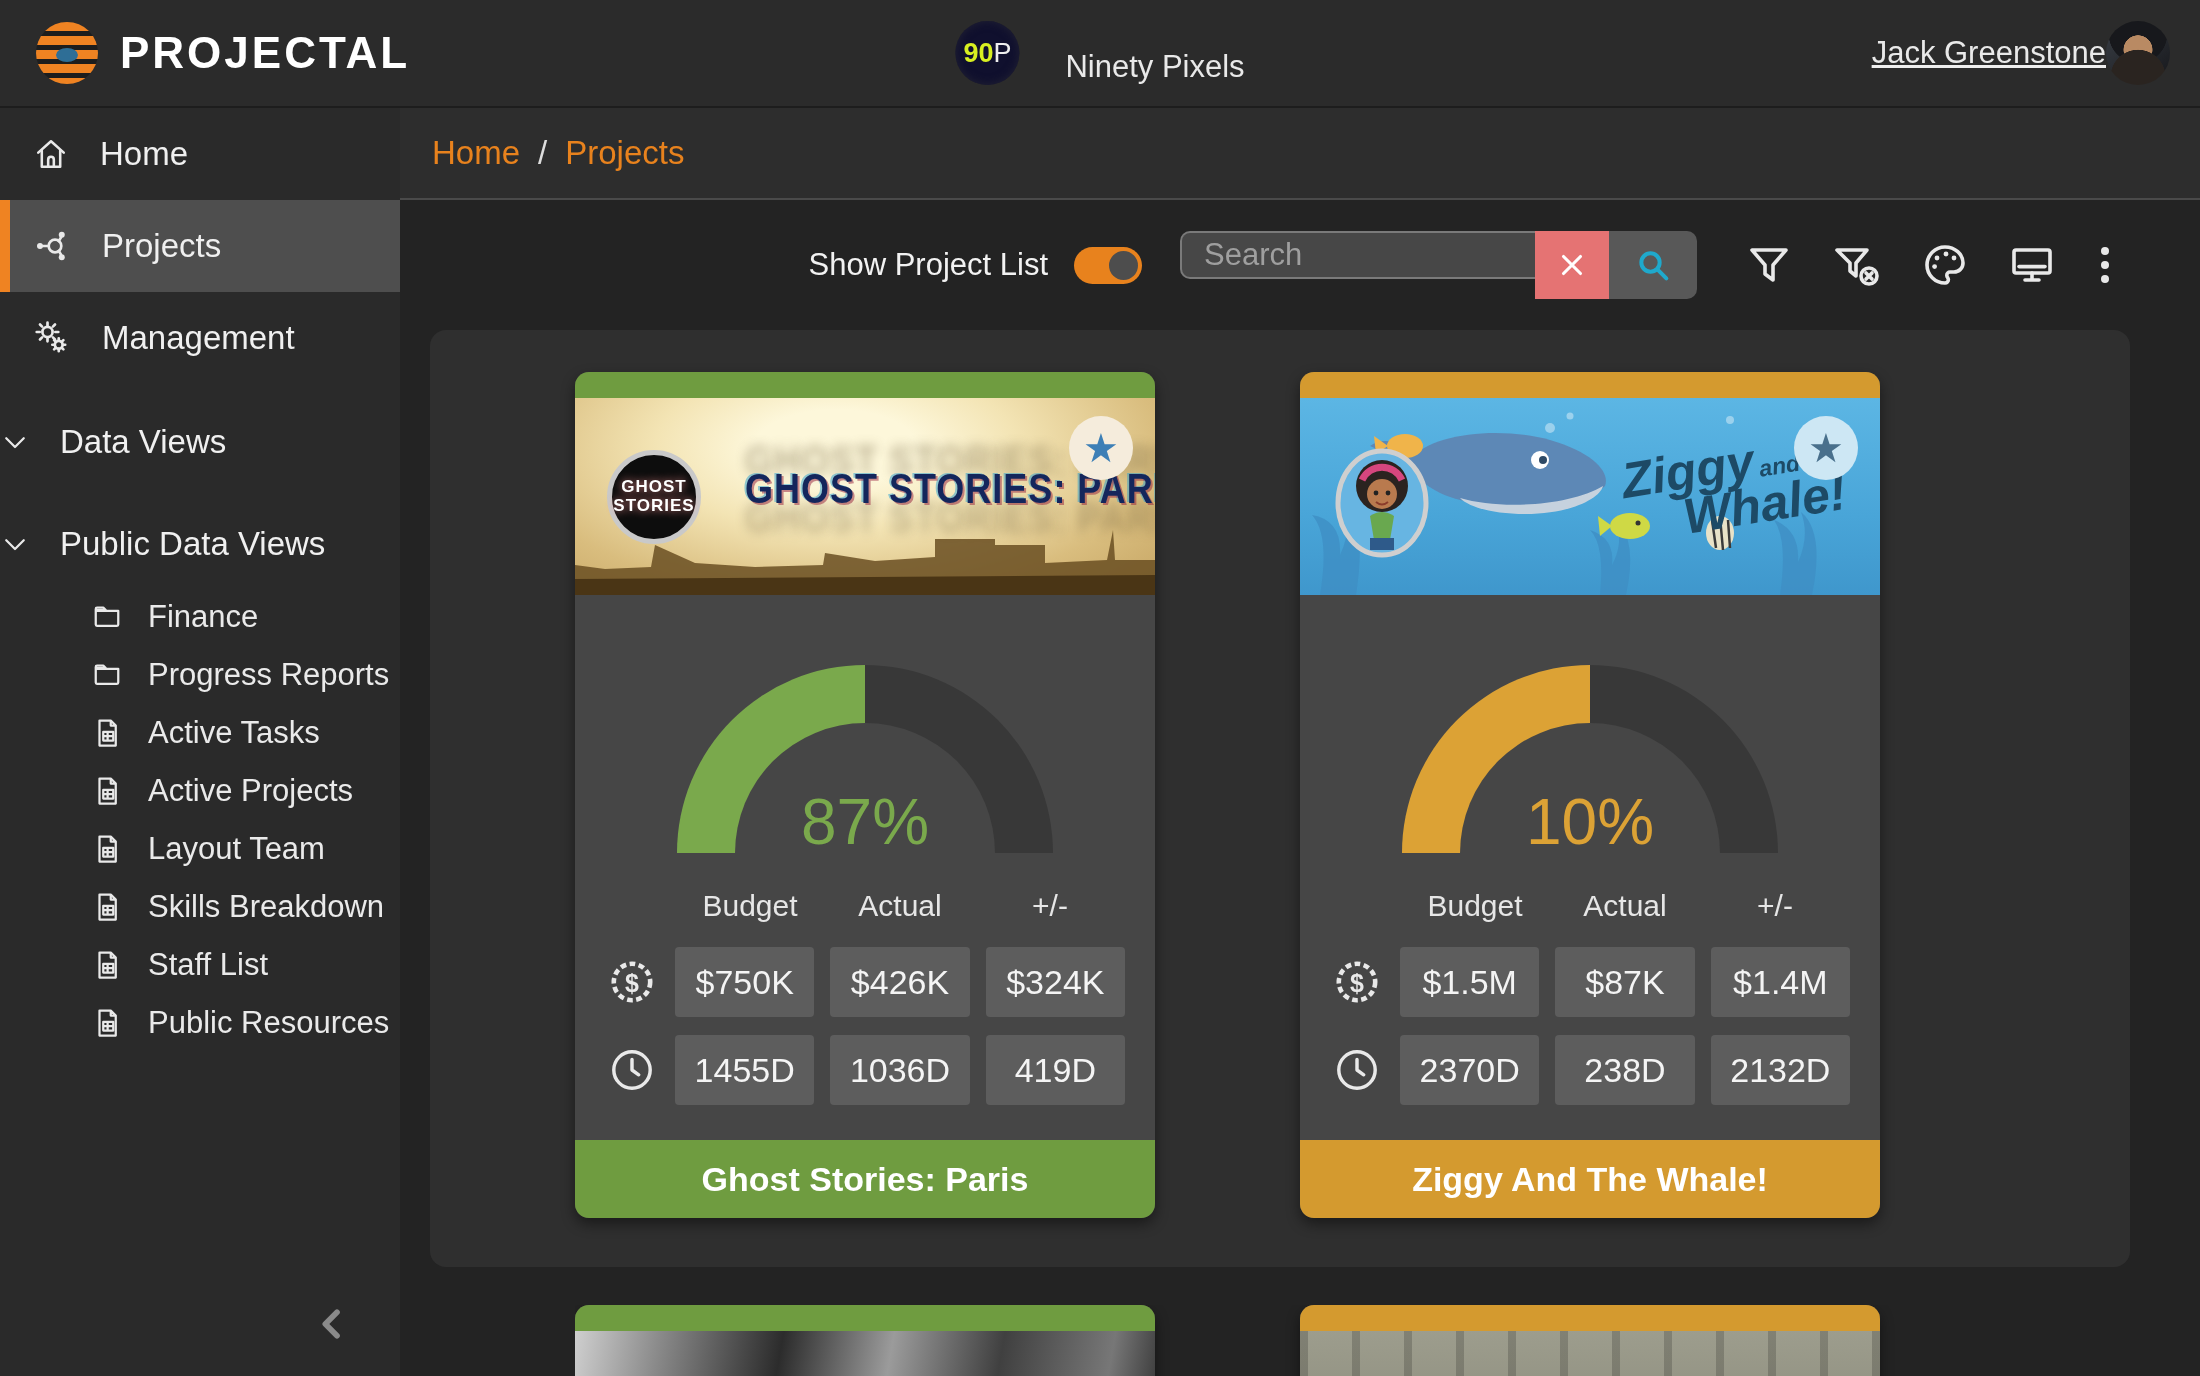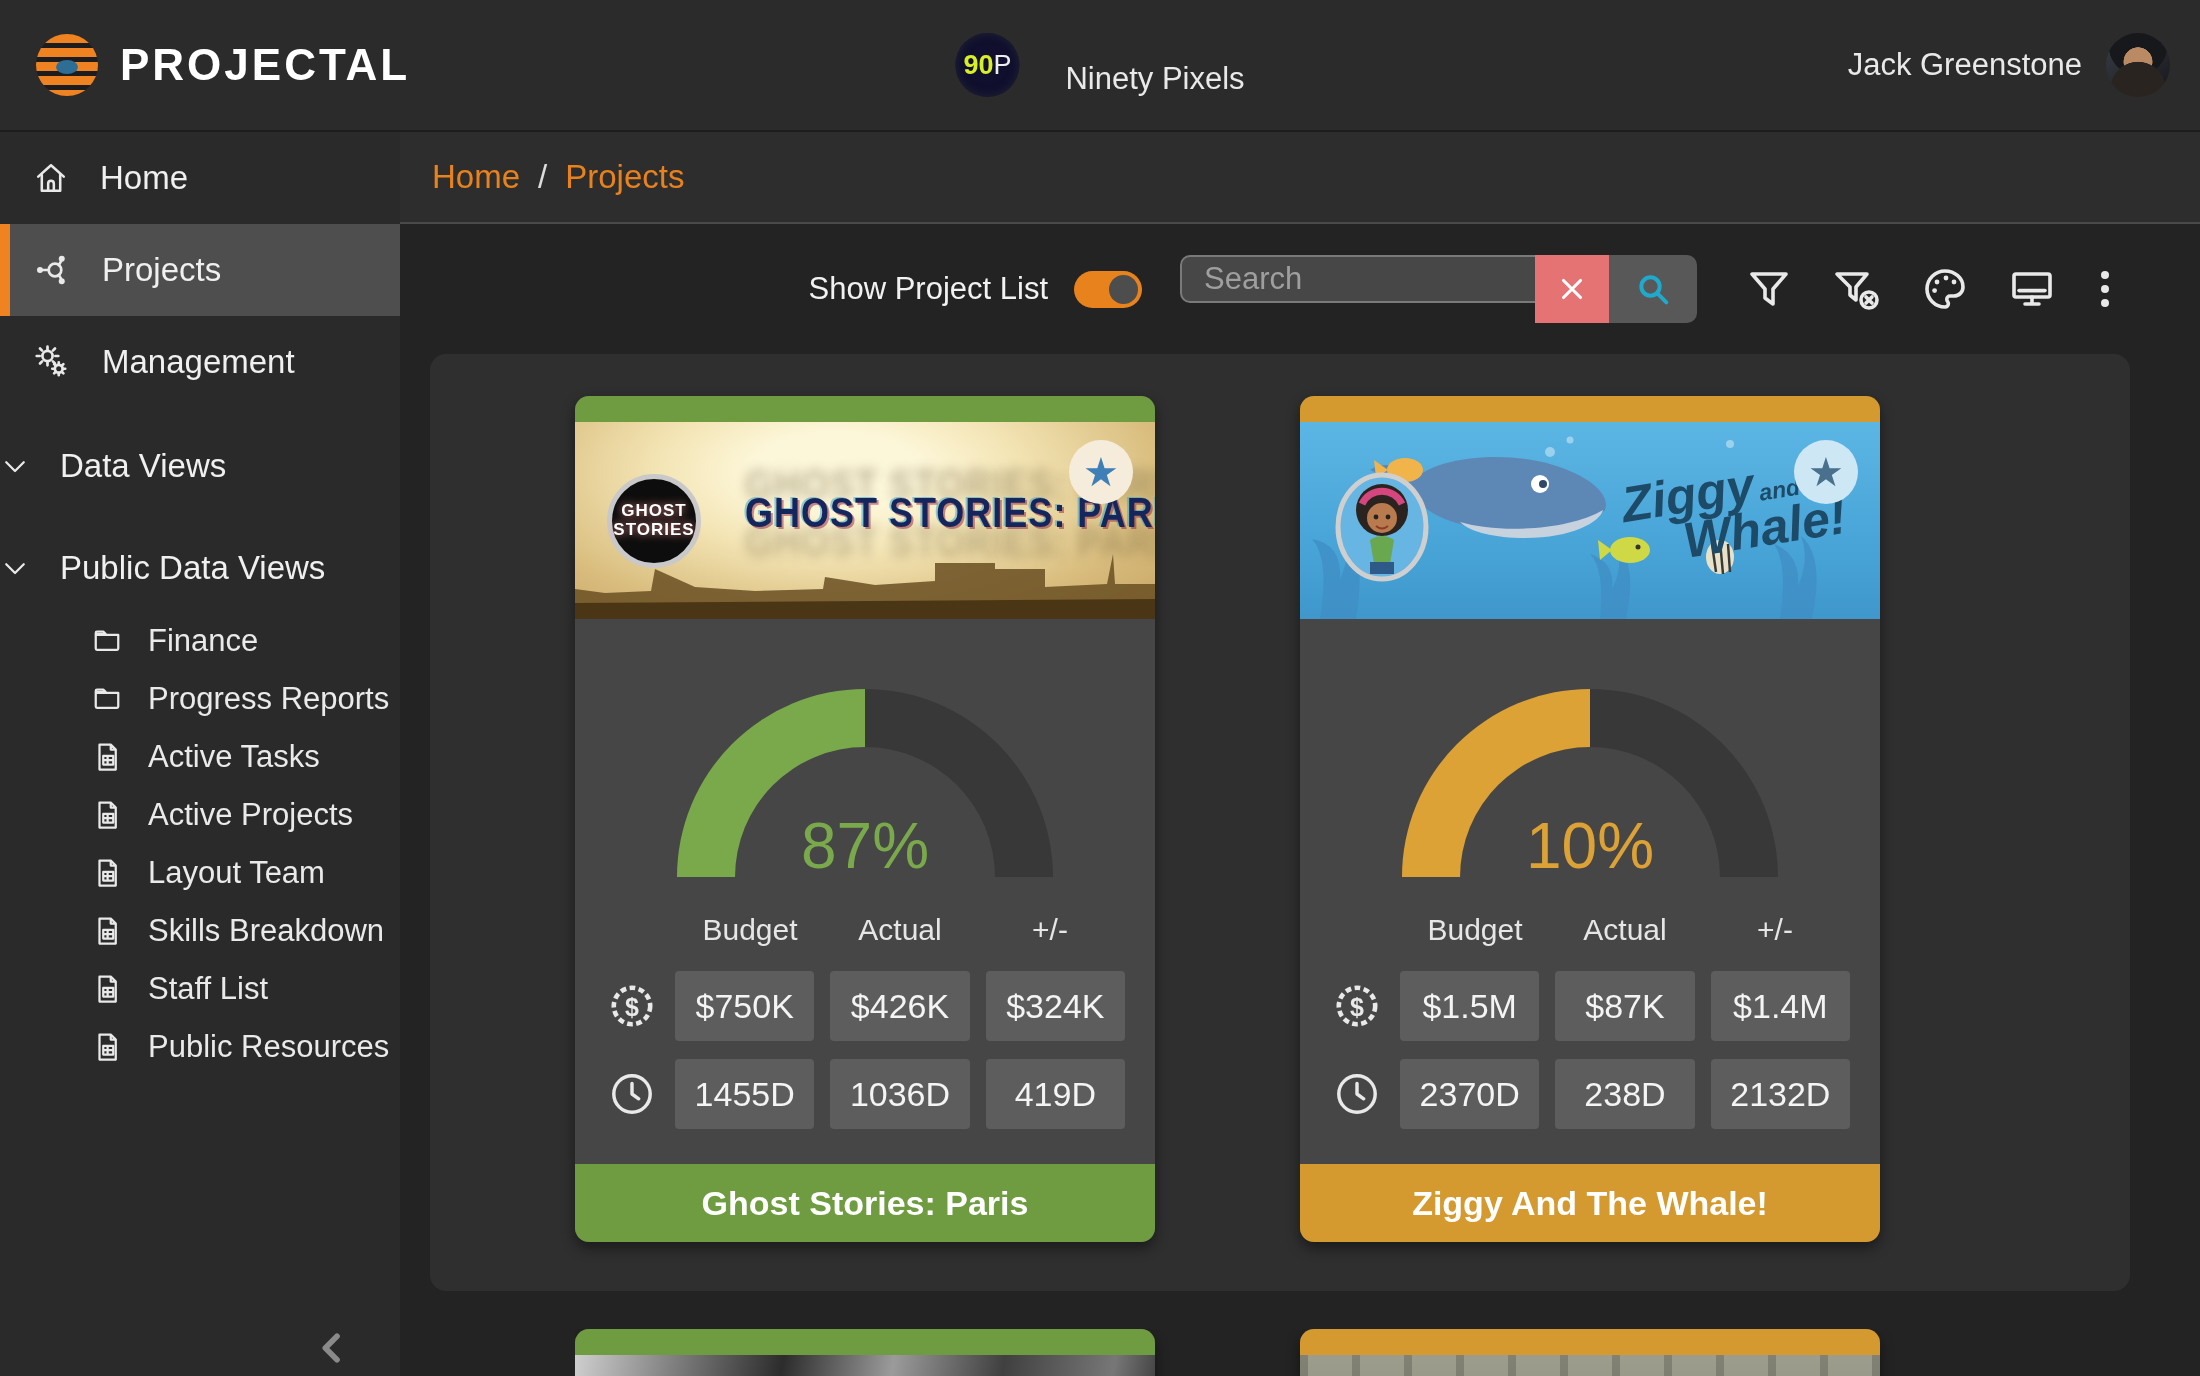--- a/index.html
+++ b/index.html
@@ -1,36 +1,36 @@
 <!DOCTYPE html>
 <html><head>
 <meta charset="utf-8">
 <style>
   * { margin:0; padding:0; box-sizing:border-box; }
   html,body { width:2200px; height:1376px; overflow:hidden; background:#232323;
     font-family:"Liberation Sans", sans-serif; color:#eee; }
 
   
-  .topbar { height:132px; background:#2b2b2b; display:flex; align-items:center;
+  .topbar { height:108px; background:#2b2b2b; display:flex; align-items:center;
     position:relative; border-bottom:2px solid #1d1d1d; }
   .logo { display:flex; align-items:center; gap:22px; padding-left:36px; }
   .logo-globe { width:62px; height:62px; border-radius:50%;
     background:repeating-linear-gradient(180deg,#ef8322 0 9px,#1d1d1d 9px 14px);
     position:relative; overflow:hidden; }
   .logo-globe::after { content:""; position:absolute; left:20px; top:26px; width:22px; height:14px;
     border-radius:50%; background:#2e6e96; }
   .logo-text { font-size:44px; font-weight:bold; letter-spacing:3px; color:#fff; }
   .org { position:absolute; left:50%; transform:translateX(-50%); display:flex; align-items:flex-end; gap:46px; }
   .badge90 { width:64px; height:64px; border-radius:50%; background:#10102e;
     display:flex; align-items:center; justify-content:center; font-size:27px; font-weight:bold;
     box-shadow:inset 0 0 10px #223; }
   .badge90 .n { color:#d8ef21; }
   .badge90 .p { color:#eee; font-weight:normal; }
   .org-name { font-size:31px; color:#e9e9e9; }
-  .user { margin-left:auto; display:flex; align-items:center; gap:24px; padding-right:30px; }
+  .user { margin-left:auto; display:flex; align-items:center; padding-right:30px;text-decoration:underline; }
   .user-name { font-size:31px; color:#e9e9e9; }
   .avatar { width:64px; height:64px; border-radius:50%; overflow:hidden;
     background:
       radial-gradient(circle at 50% 88%, #2a2420 0 42%, transparent 43%),
       radial-gradient(circle at 50% 45%, #b98a63 0 30%, transparent 31%),
       radial-gradient(circle at 50% 20%, #17181c 0 48%, transparent 49%),
       linear-gradient(140deg,#3a3f46,#15161a); }
 
   
   .shell { display:flex; height:1268px; }

